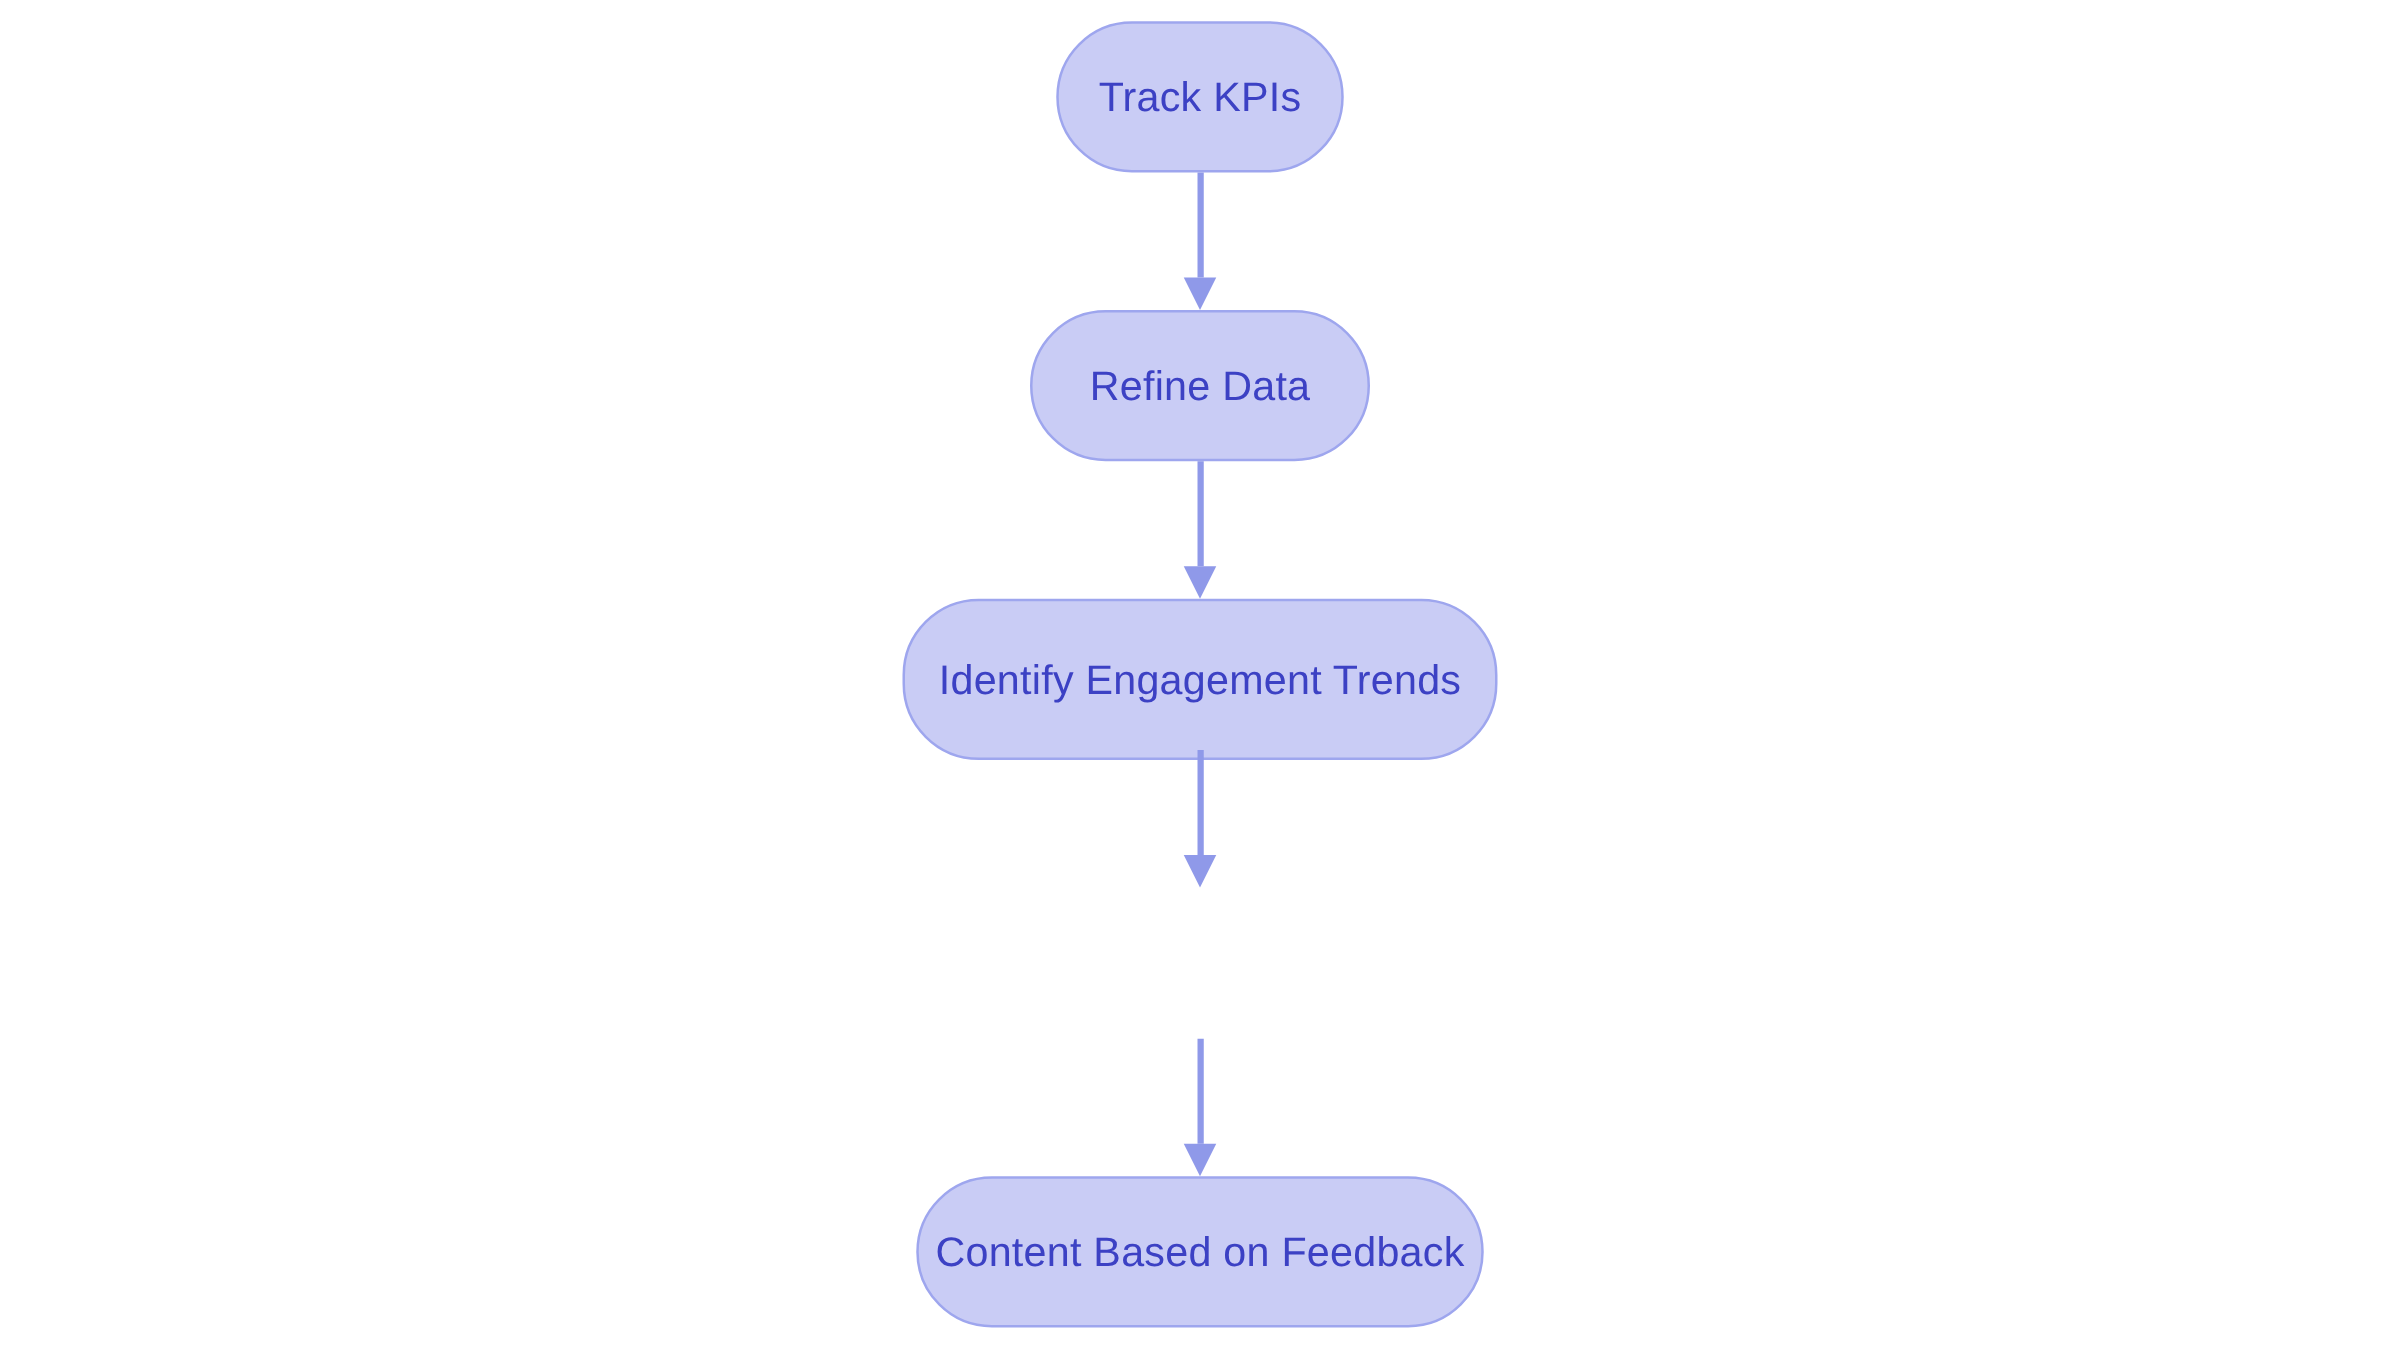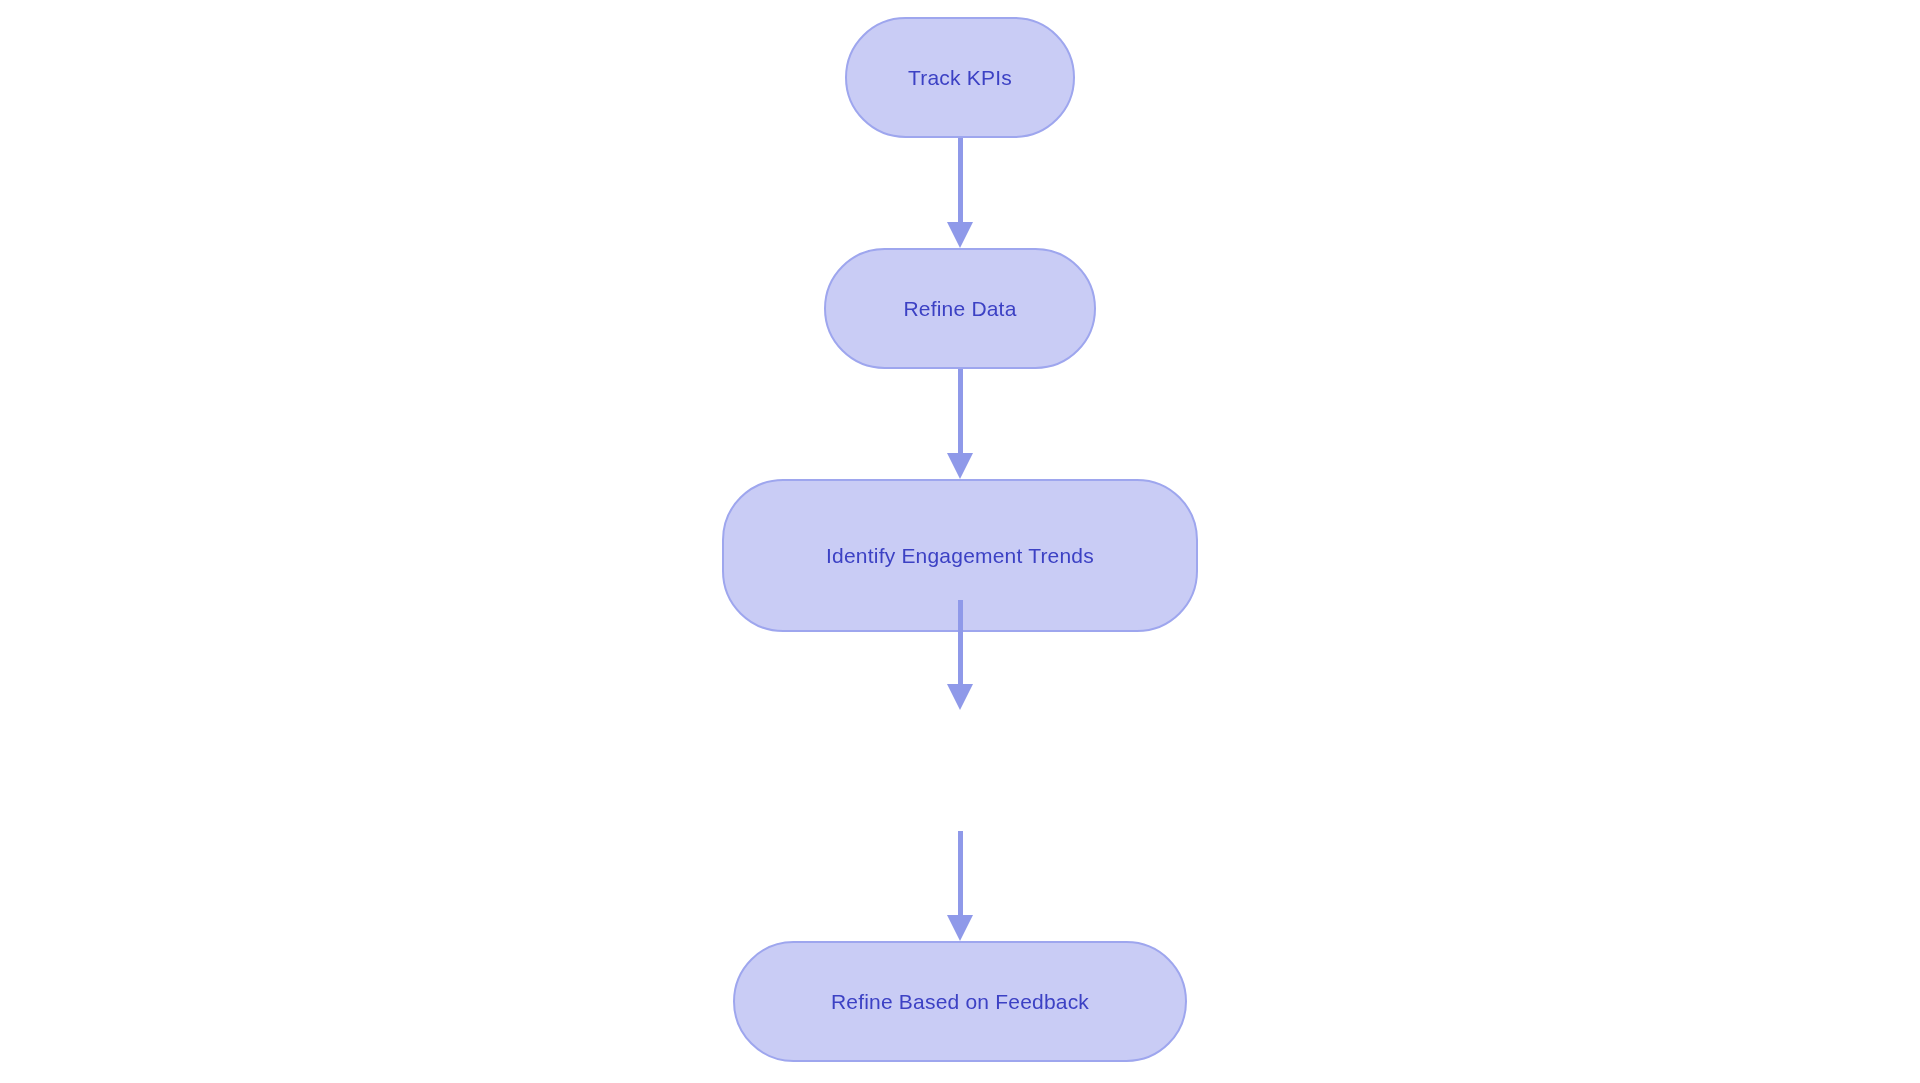--- a/index.html
+++ b/index.html
@@ -18,30 +18,30 @@
   .node {
     position: absolute;
     box-sizing: border-box;
     display: flex;
     align-items: center;
     justify-content: center;
     background: var(--node-fill, #c9ccf5);
     border: 2px solid var(--node-border, #9ea6ee);
     border-radius: 61px;
     color: var(--node-text, #3c41c4);
-    font-size: 21px;
+    font-size: 33px;
     font-weight: 400;
     letter-spacing: 0.2px;
     white-space: nowrap;
     text-align: center;
   }
   
   .node-1 { left: 845px; top: 17px;  width: 230px; height: 121px; }
   .node-2 { left: 824px; top: 248px; width: 272px; height: 121px; }
-  .node-3 { left: 722px; top: 479px; width: 476px; height: 153px; }
+  .node-3 { left: 722px; top: 479px; width: 476px; height: 129px; }
   .node-4 { left: 743px; top: 710px; width: 434px; height: 121px; }
   .node-5 { left: 733px; top: 941px; width: 454px; height: 121px; }
 
   .arrow {
     position: absolute;
     left: 946px;          
     width: 28px;
     display: flex;
     flex-direction: column;
     align-items: center;
@@ -96,16 +96,16 @@
     <div class="arrow-head"></div>
   </div>
 
 
   <div class="arrow arrow-4">
     <div class="arrow-line"></div>
     <div class="arrow-head"></div>
   </div>
 
   <div class="node node-5">
-    <span>Refine Based on Feedback</span>
+    <span>Content Based on Feedback</span>
   </div>
 
 </div>
 
 </body></html>

